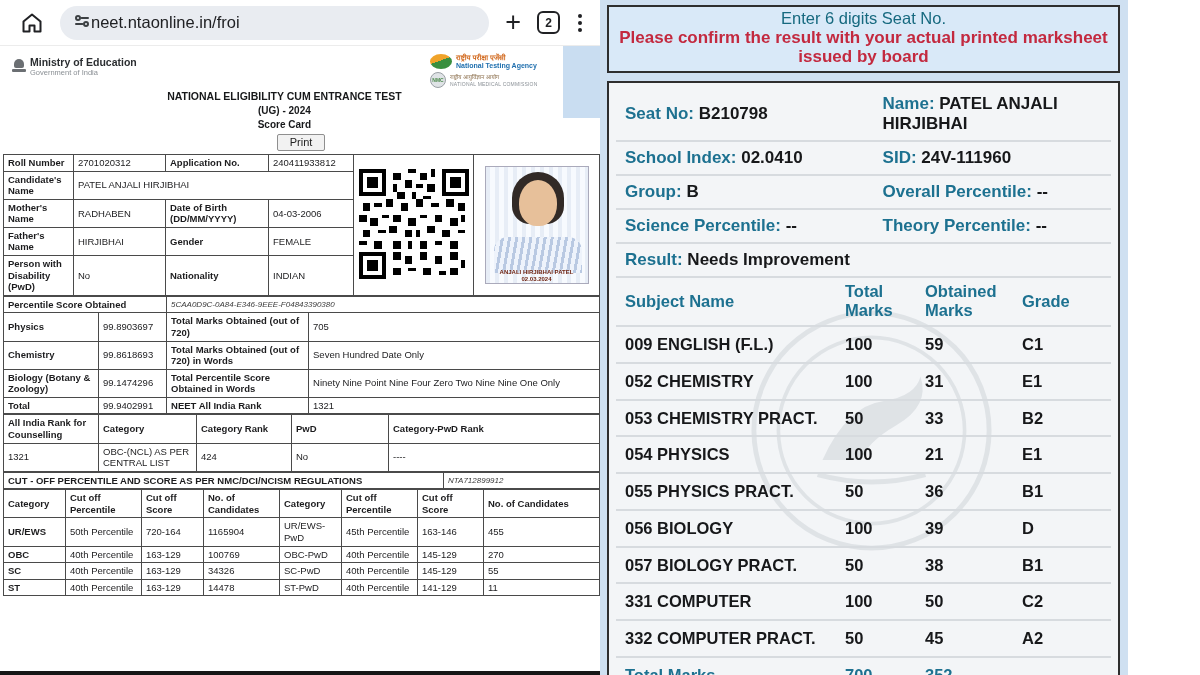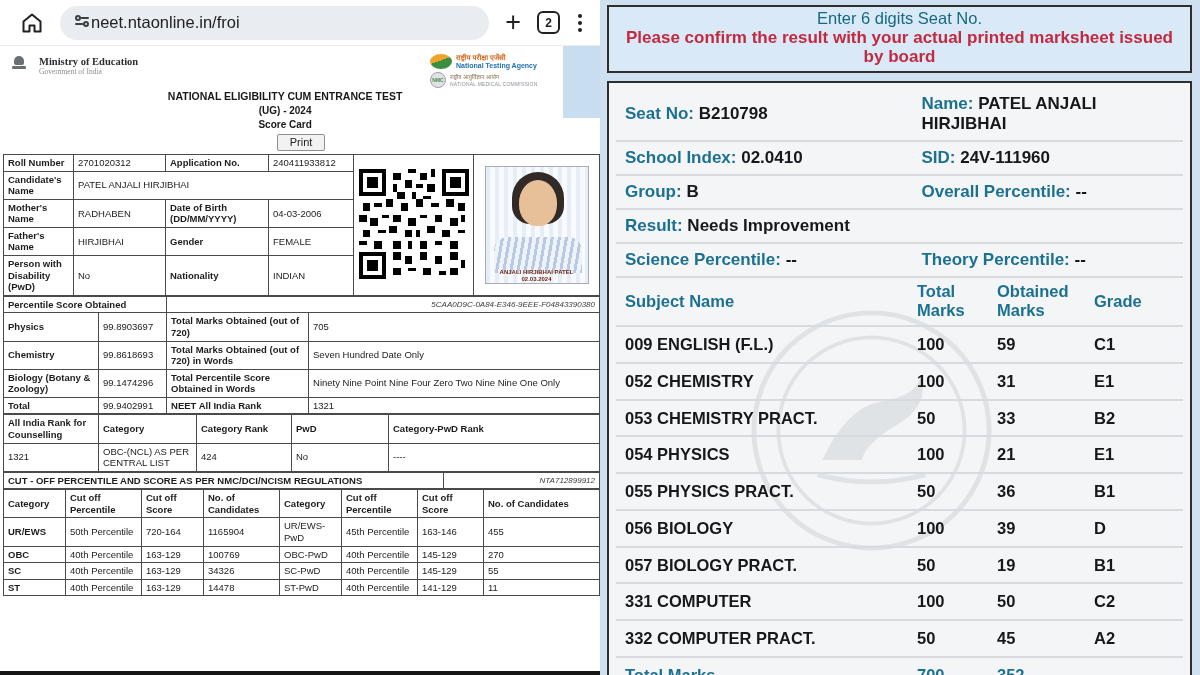--- a/index.html
+++ b/index.html
@@ -17,21 +17,21 @@
   .plus { font-size:27px; color:#202124; font-weight:400; line-height:1; }
   .tabbox { width:23px; height:23px; border:2.5px solid #202124; border-radius:6px;
             display:flex; align-items:center; justify-content:center;
             font-size:12px; font-weight:700; color:#202124; }
   .kebab { display:flex; flex-direction:column; gap:3px; padding:2px; }
   .kebab i { width:4px; height:4px; background:#202124; border-radius:50%; }
 
   .doc { position:relative; padding:2px 0 0 2px; }
   .bluecorner { position:absolute; top:0; right:0; width:37px; height:72px; background:#c9ddf1; }
   .hdr { display:flex; align-items:flex-start; padding:3px 40px 0 6px; min-height:50px; }
-  .moe { display:flex; align-items:flex-start; gap:13px; background:#fff; padding:5px 4px;font-family:Liberation Serif, serif; }
+  .moe { display:flex; align-items:flex-end; gap:4px; background:#fff; padding:5px 4px; }
   .emblem { width:14px; height:18px; display:flex; flex-direction:column; align-items:center; gap:1px; }
   .emblem .lion { width:10px; height:9px; background:#6b6f73; border-radius:5px 5px 2px 2px; }
   .emblem .base { width:14px; height:3px; background:#6b6f73; border-radius:1px; }
   .moetxt .l1 { font-size:10.5px; font-weight:700; color:#2b2e31; }
   .moetxt .l2 { font-size:7.5px; color:#8a8f94; }
   .titles { flex:1; text-align:center; padding-top:4px; }
   .titles .t1 { font-size:10.5px; font-weight:800; color:#17181a;margin-top:35px; }
   .titles .t2, .titles .t3 { font-size:10px; font-weight:800; color:#17181a; margin-top:3px; }
   .logos { width:132px; display:flex; flex-direction:column; gap:3px; background:#fff; padding:2px; }
   .lrow { display:flex; align-items:center; gap:4px; }
@@ -45,39 +45,39 @@
   .nmctxt .e { font-size:5px; color:#8a9096; letter-spacing:.2px; }
 
   .printrow { text-align:center; margin:2px 0 3px; }
   .printbtn { display:inline-block; font-size:11px; color:#222; background:#f2f2f2;
               border:1px solid #8f8f8f; border-radius:2px; padding:1px 12px 2px; }
 
   table { border-collapse:collapse; width:596px; table-layout:fixed; margin-left:1px;
           font-size:9.5px; color:#1c1c1e; }
   td { border:1px solid #4a4a4a; padding:2px 4px; vertical-align:middle; line-height:1.22; overflow:hidden; }
   .b { font-weight:700;margin-left:20px; }
-  .ser { font-style:italic; font-size:8px; text-align:right; color:#3a3a3a; font-weight:400;border-radius:8px; }
+  .ser { font-style:italic; font-size:8px; color:#3a3a3a; font-weight:400;border-radius:8px; }
   .qrc { text-align:center; vertical-align:middle; }
   .photoc { padding:3px; }
 
   .photo { position:relative; width:104px; height:118px; margin:0 auto; border:1px solid #aab;
            background:repeating-linear-gradient(90deg,#e7edf6 0 4px,#f7fafe 4px 9px); overflow:hidden; }
   .hair { position:absolute; top:5px; left:26px; width:52px; height:52px; background:#322a26;
           border-radius:26px 26px 18px 18px; }
   .face { position:absolute; top:13px; left:33px; width:38px; height:46px; background:#e7c09a;
           border-radius:50% 50% 46% 46%; }
   .torso { position:absolute; bottom:10px; left:8px; width:88px; height:36px; border-radius:14px 14px 0 0;
            background:repeating-linear-gradient(100deg,#b9c9e2 0 3px,#eef3fb 3px 7px); }
   .pcap { position:absolute; bottom:0; left:0; width:100%; text-align:center; font-size:6px;
           font-weight:700; color:#6e2413; line-height:1.15; text-shadow:0 0 2px #fff; }
 
   .bstrip { position:absolute; bottom:0; left:0; width:600px; height:4px; background:#161616; z-index:6; }
 
   
-  .right { width:600px; height:675px; background:#cfe0f1; padding:5px 8px 0 7px; flex:none;
+  .right { width:528px; height:675px; background:#cfe0f1; padding:5px 8px 0 7px; flex:none;
            display:flex; flex-direction:column; overflow:hidden; }
   .notice { border:2px solid #2e2e2e; background:#d9e9f8; text-align:center; padding:2px 8px 5px; }
   .n1 { color:#16697f; font-size:16.5px; }
   .n2 { color:#c3293f; font-weight:800; font-size:17px; line-height:1.12; }
   .sheet { border:2px solid #2e2e2e; background:#f3f5f7; margin-top:8px; padding:5px 7px;
            position:relative; overflow:hidden; flex:none; }
   .seal { position:absolute; top:225px; left:140px; width:245px; height:245px; opacity:.16; z-index:0; }
   .seal svg { display:block; }
   .srow { position:relative; z-index:1; display:flex; align-items:center; padding:6px 9px;
           border-bottom:2px solid #d7dbdf; font-size:17px; font-weight:700; color:#17181a; }
@@ -443,25 +443,25 @@
     </div>
     <div class="srow">
       <div class="half"><span class="lab">School Index:</span> <span>02.0410</span></div>
       <div class="half2"><span class="lab">SID:</span> <span>24V-111960</span></div>
     </div>
     <div class="srow">
       <div class="half"><span class="lab">Group:</span> <span>B</span></div>
       <div class="half2"><span class="lab">Overall Percentile:</span> <span>--</span></div>
     </div>
     <div class="srow">
-      <div><span class="lab">Result:</span> <span>Needs Improvement</span></div>
-    </div>
-    <div class="srow">
       <div class="half"><span class="lab">Science Percentile:</span> <span>--</span></div>
       <div class="half2"><span class="lab">Theory Percentile:</span> <span>--</span></div>
+    </div>
+    <div class="srow">
+      <div><span class="lab">Result:</span> <span>Needs Improvement</span></div>
     </div>
 
     <div class="mgrid mhead">
       <div>Subject Name</div>
       <div>Total Marks</div>
       <div>Obtained Marks</div>
       <div>Grade</div>
     </div>
 
     <div class="mgrid">
@@ -496,21 +496,21 @@
     </div>
     <div class="mgrid">
       <div class="mcell">056 BIOLOGY</div>
       <div class="mcell">100</div>
       <div class="mcell">39</div>
       <div class="mcell">D</div>
     </div>
     <div class="mgrid">
       <div class="mcell">057 BIOLOGY PRACT.</div>
       <div class="mcell">50</div>
-      <div class="mcell">19</div>
+      <div class="mcell">38</div>
       <div class="mcell">B1</div>
     </div>
     <div class="mgrid">
       <div class="mcell">331 COMPUTER</div>
       <div class="mcell">100</div>
       <div class="mcell">50</div>
       <div class="mcell">C2</div>
     </div>
     <div class="mgrid">
       <div class="mcell">332 COMPUTER PRACT.</div>

